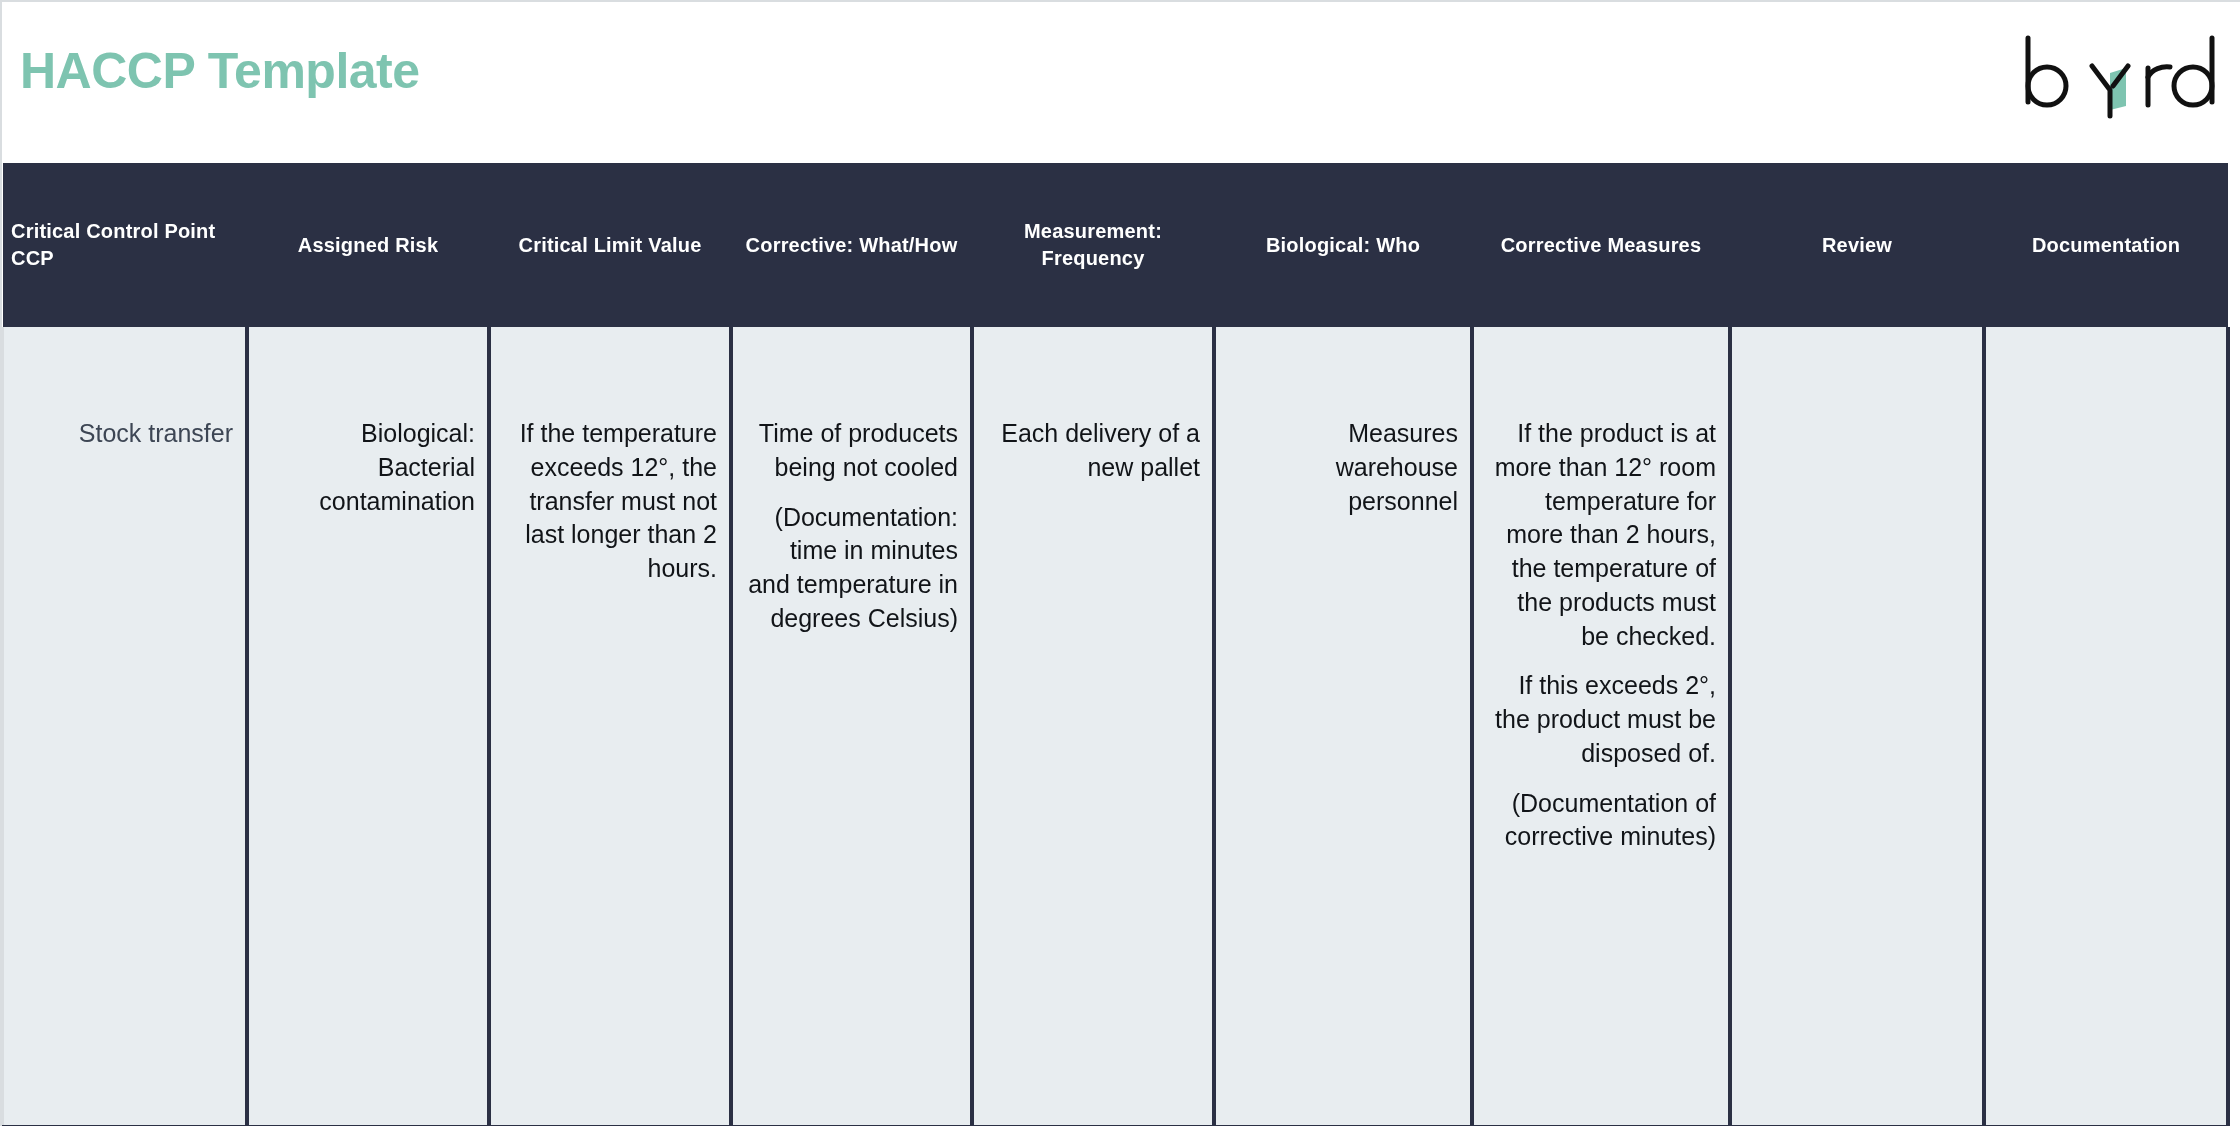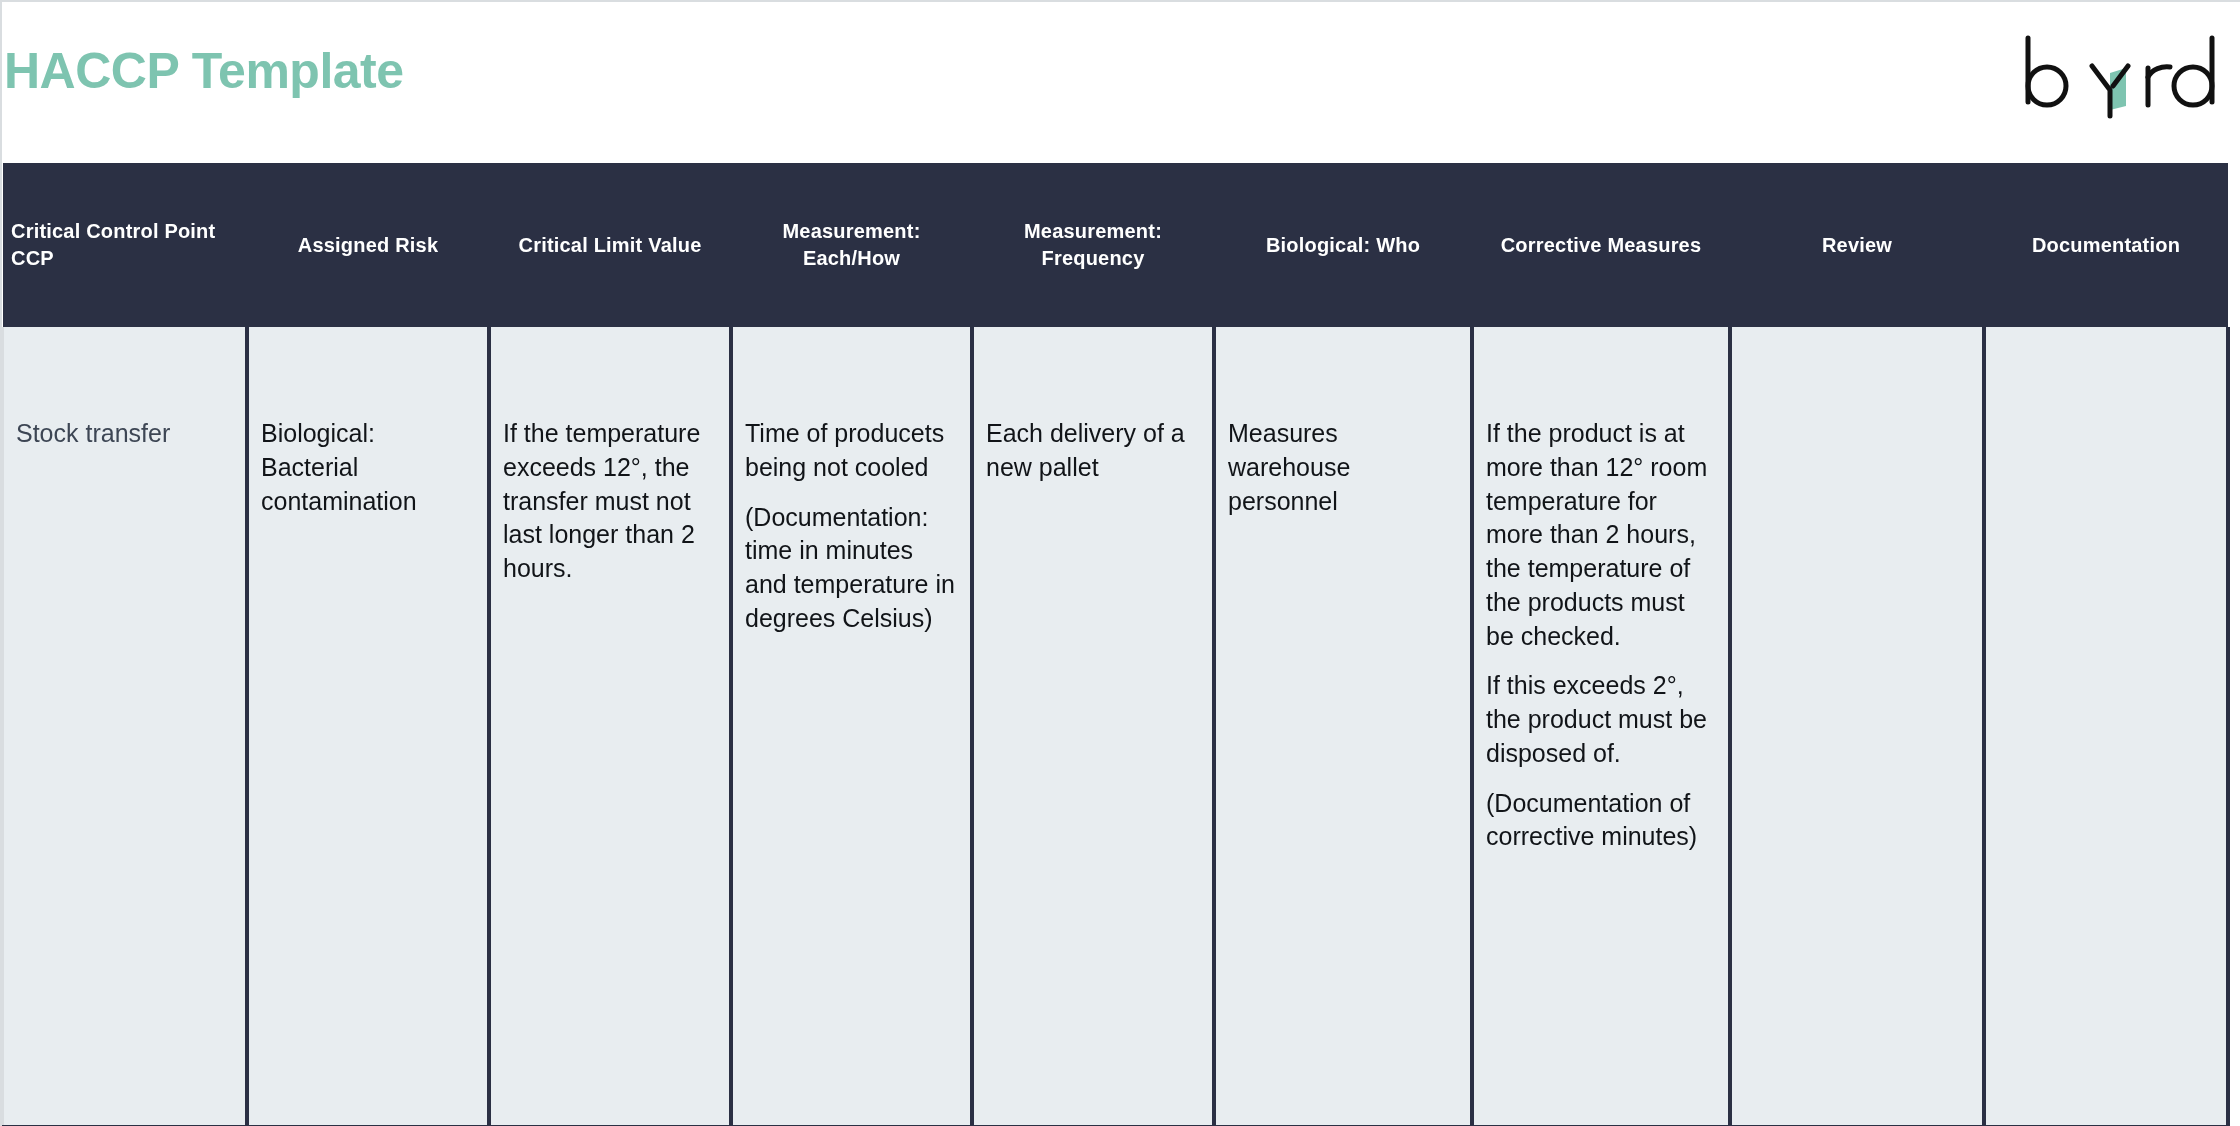--- a/index.html
+++ b/index.html
@@ -26,21 +26,21 @@
   .titlebar {
     position: absolute;
     left: 0; top: 0;
     width: 2240px;
     height: 160px;
     background: #ffffff;
   }
 
   .page-title {
     position: absolute;
-    left: 2px;
+    left: 18px;
     top: 40px;
     font-size: 50px;
     font-weight: bold;
     letter-spacing: -0.5px;
     color: #7ec4b0;
     white-space: nowrap;
   }
 
   
   .logo {
@@ -80,20 +80,21 @@
   .haccp-table tbody td {
     background: #e8edf0;
     border-left: 4px solid #2b3044;
     border-bottom: 5px solid #2b3044;
     vertical-align: top;
     padding: 90px 12px 12px 12px;
     font-size: 25px;
     line-height: 1.35;
     color: #111418;
     height: 800px;
+    text-align: right;
   }
   .haccp-table tbody td:first-child {
     border-left: 2px solid #d9dde0;
     color: #3d4654;
   }
   .haccp-table tbody td:last-child {
     border-right: 4px solid #2b3044;
   }
 
   .cell-block { display: block; }
@@ -148,21 +149,21 @@
       <col class="c5">
         <col class="c6">
         <col class="c7">
         <col class="c8">
     </colgroup>
     <thead>
       <tr>
         <th>Critical Control Point CCP</th>
         <th>Assigned Risk</th>
         <th>Critical Limit Value</th>
-        <th>Measurement: Each/How</th>
+        <th>Corrective: What/How</th>
         <th>Measurement: Frequency</th>
         <th>Biological: Who</th>
         <th>Corrective Measures</th>
         <th>Review</th>
         <th>Documentation</th>
       </tr>
     </thead>
     <tbody>
       <tr>
         <td>

